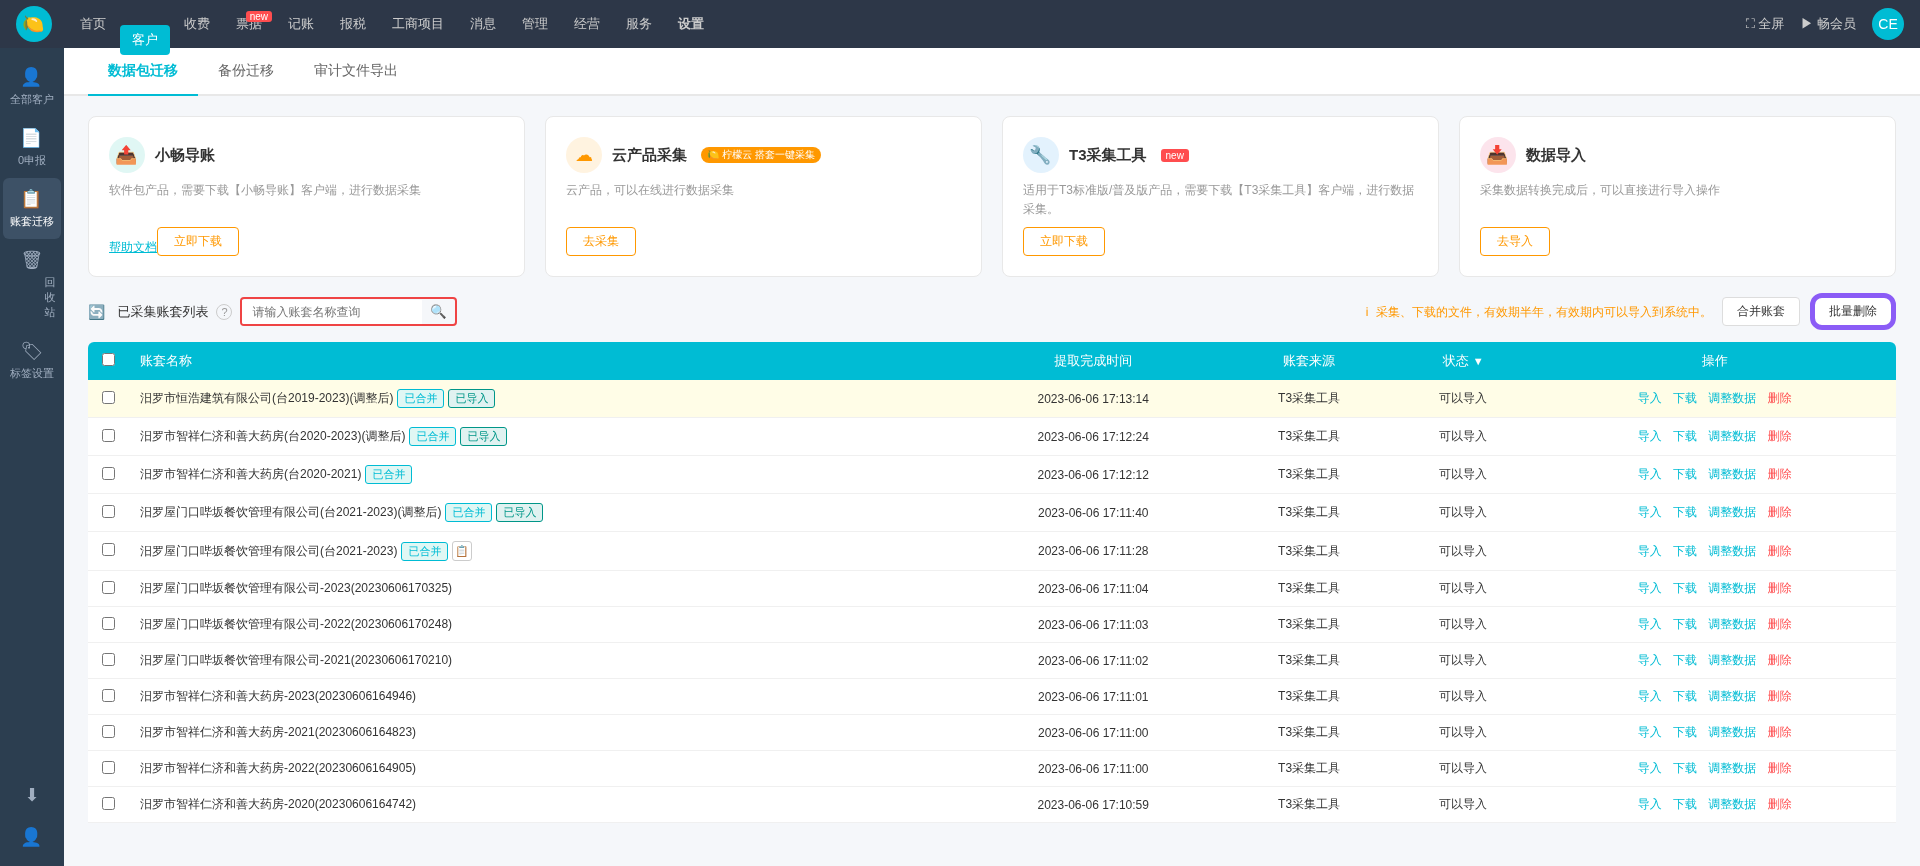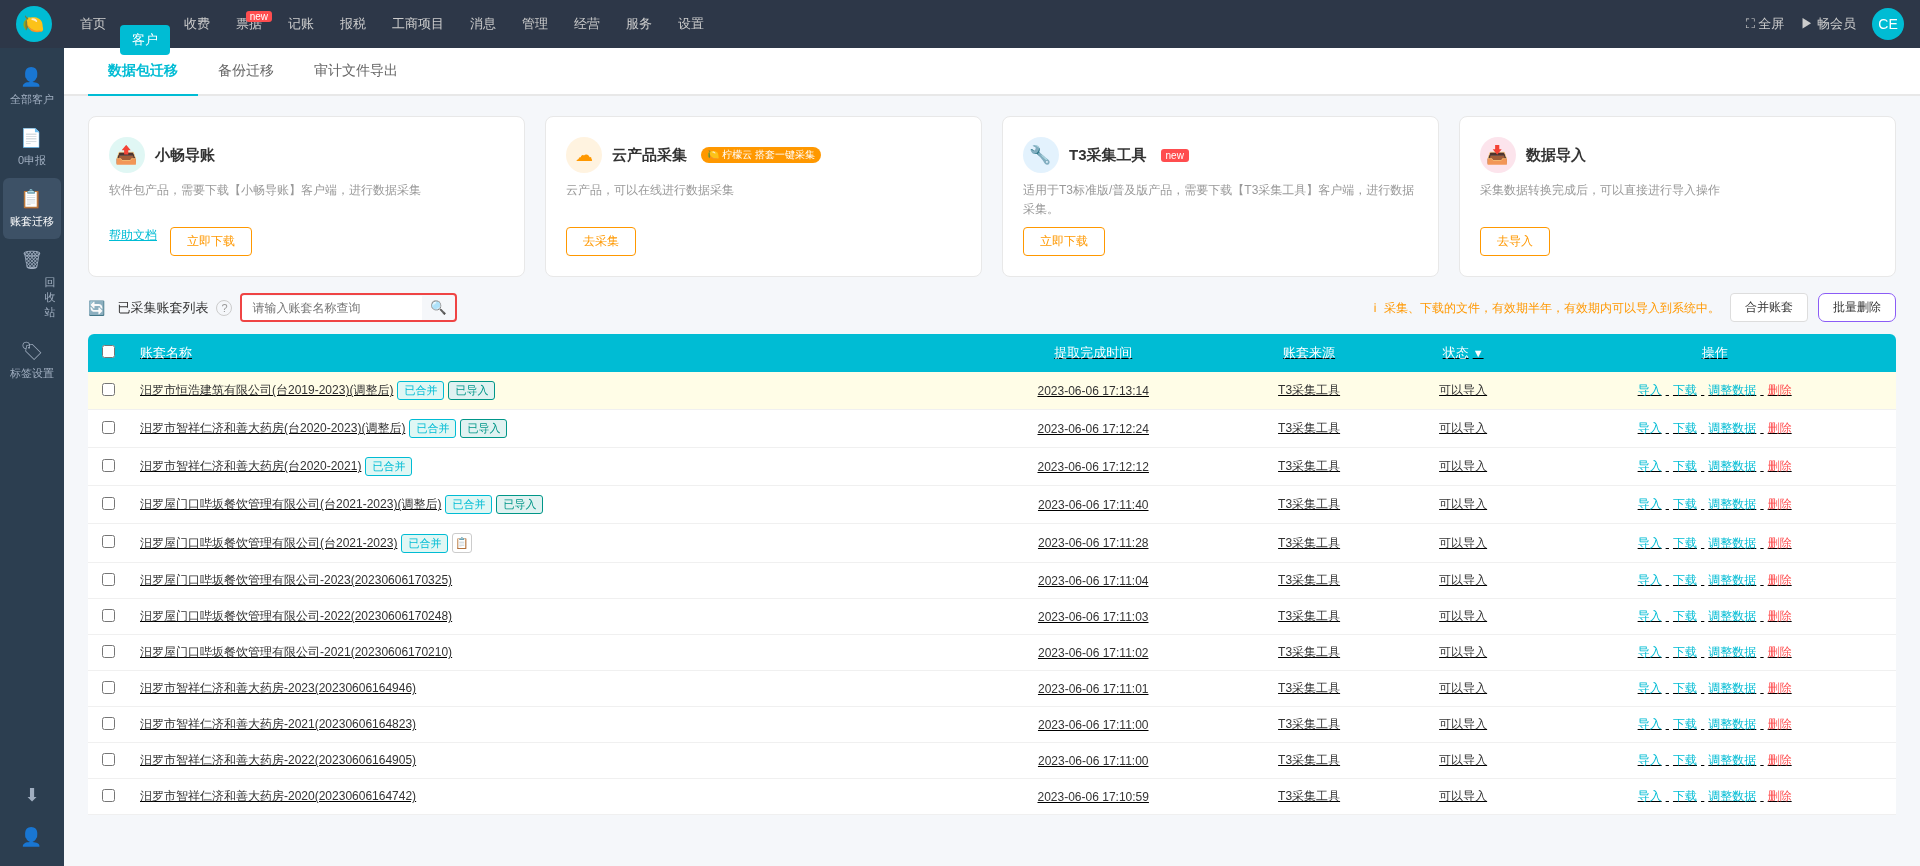--- a/index.html
+++ b/index.html
@@ -40,39 +40,39 @@
     .card-header { display: flex; align-items: center; gap: 10px; }
     .card-icon { width: 36px; height: 36px; border-radius: 50%; display: flex; align-items: center; justify-content: center; font-size: 18px; }
     .card-icon.green { background: #e0f7f4; color: #00bcd4; }
     .card-icon.orange { background: #fff3e0; color: #ff9800; }
     .card-icon.blue { background: #e3f2fd; color: #2196f3; }
     .card-icon.red { background: #fce4ec; color: #e91e63; }
     .card-title { font-size: 15px; font-weight: bold; color: #333; }
     .card-badge { background: #ff4d4f; color: #fff; font-size: 10px; padding: 1px 5px; border-radius: 3px; margin-left: 4px; }
     .card-badge-green { background: #ff9800; color: #fff; font-size: 10px; padding: 1px 6px; border-radius: 10px; margin-left: 4px; display: inline-flex; align-items: center; gap: 2px; }
     .card-desc { font-size: 12px; color: #999; line-height: 1.6; }
-    .card-actions { margin-top: auto; display: flex; gap: 13px; align-items: flex-start; }
+    .card-actions { margin-top: auto; display: flex; gap: 0; align-items: flex-end; }
     .btn-link { color: #00bcd4; font-size: 12px; cursor: pointer; text-decoration: underline; }
     .btn-outline { border: 1px solid #ff9800; color: #ff9800; background: #fff; padding: 5px 16px; border-radius: 4px; cursor: pointer; font-size: 12px; }
 
     
     .table-section { padding: 0 24px 16px; flex: 1; overflow: hidden; display: flex; flex-direction: column; }
     .table-toolbar { display: flex; align-items: center; gap: 12px; margin-bottom: 12px; }
     .table-toolbar-left { display: flex; align-items: center; gap: 8px; font-size: 13px; color: #333; }
     .search-box { display: flex; align-items: center; border: 2px solid #ef4444; border-radius: 4px; overflow: hidden; }
     .search-box input { border: none; outline: none; padding: 5px 10px; font-size: 12px; width: 180px; }
     .search-box .search-btn { background: none; border: none; cursor: pointer; padding: 5px 8px; color: #999; }
     .table-toolbar-right { margin-left: auto; display: flex; align-items: center; gap: 10px; }
     .hint-text { font-size: 12px; color: #ff9800; }
     .hint-icon { color: #ff9800; margin-right: 4px; }
     .btn-merge { background: #fff; border: 1px solid #ddd; color: #333; padding: 5px 14px; border-radius: 4px; cursor: pointer; font-size: 12px; }
-    .btn-delete { background: #fff; border: 1px solid #8b5cf6; color: #333; padding: 5px 14px; border-radius: 7px; cursor: pointer; font-size: 12px; }
-
-    
-    .table-wrap { flex: 1; overflow-y: auto; border-radius: 6px; text-decoration: underline; }
+    .btn-delete { background: #fff; border: 5px solid #8b5cf6; color: #333; padding: 5px 14px; border-radius: 12px; cursor: pointer; font-size: 12px; }
+
+    
+    .table-wrap { flex: 1; overflow-y: auto; border-radius: 6px; }
     table { width: 100%; border-collapse: collapse; background: #fff; }
     thead th { background: #00bcd4; color: #fff; padding: 10px 12px; font-size: 13px; font-weight: normal; text-align: center; white-space: nowrap; position: sticky; top: 0; z-index: 1; }
     thead th:first-child { width: 40px; }
     thead th:nth-child(2) { text-align: left; }
     tbody tr { border-bottom: 1px solid #f0f0f0; padding-left: 16px; }
     tbody tr.highlighted { background: #fffde7; }
     tbody td { padding: 9px 12px; font-size: 12px; color: #333; text-align: center; white-space: nowrap; }
     tbody td:nth-child(2) { text-align: left; }
     .tag { display: inline-block; padding: 1px 6px; border-radius: 3px; font-size: 11px; margin-left: 4px; }
     .tag-green { background: #e0f7f4; color: #00bcd4; border: 1px solid #00bcd4; }
@@ -96,21 +96,21 @@
       <div class="nav-item active" style="position: relative; margin-top: 31px;">客户</div>
       <div class="nav-item" style="position: relative;">收费</div>
       <div class="nav-item new-badge" style="position: relative;">票据<span class="nav-badge">new</span></div>
       <div class="nav-item" style="position: relative;">记账</div>
       <div class="nav-item" style="position: relative;">报税</div>
       <div class="nav-item" style="position: relative;">工商项目</div>
       <div class="nav-item" style="position: relative;">消息</div>
       <div class="nav-item" style="position: relative;">管理</div>
       <div class="nav-item" style="position: relative;">经营</div>
       <div class="nav-item" style="position: relative;">服务</div>
-      <div class="nav-item" style="position: relative;">设置</div>
+      <div class="nav-item" style="position: relative; font-weight: bold;">设置</div>
     </div>
 
   <div class="top-nav-right">
     <span>⛶ 全屏</span>
     <span>▶ 畅会员</span>
     <div class="avatar">CE</div>
   </div>
 </div>
 
 <div class="main-layout">

